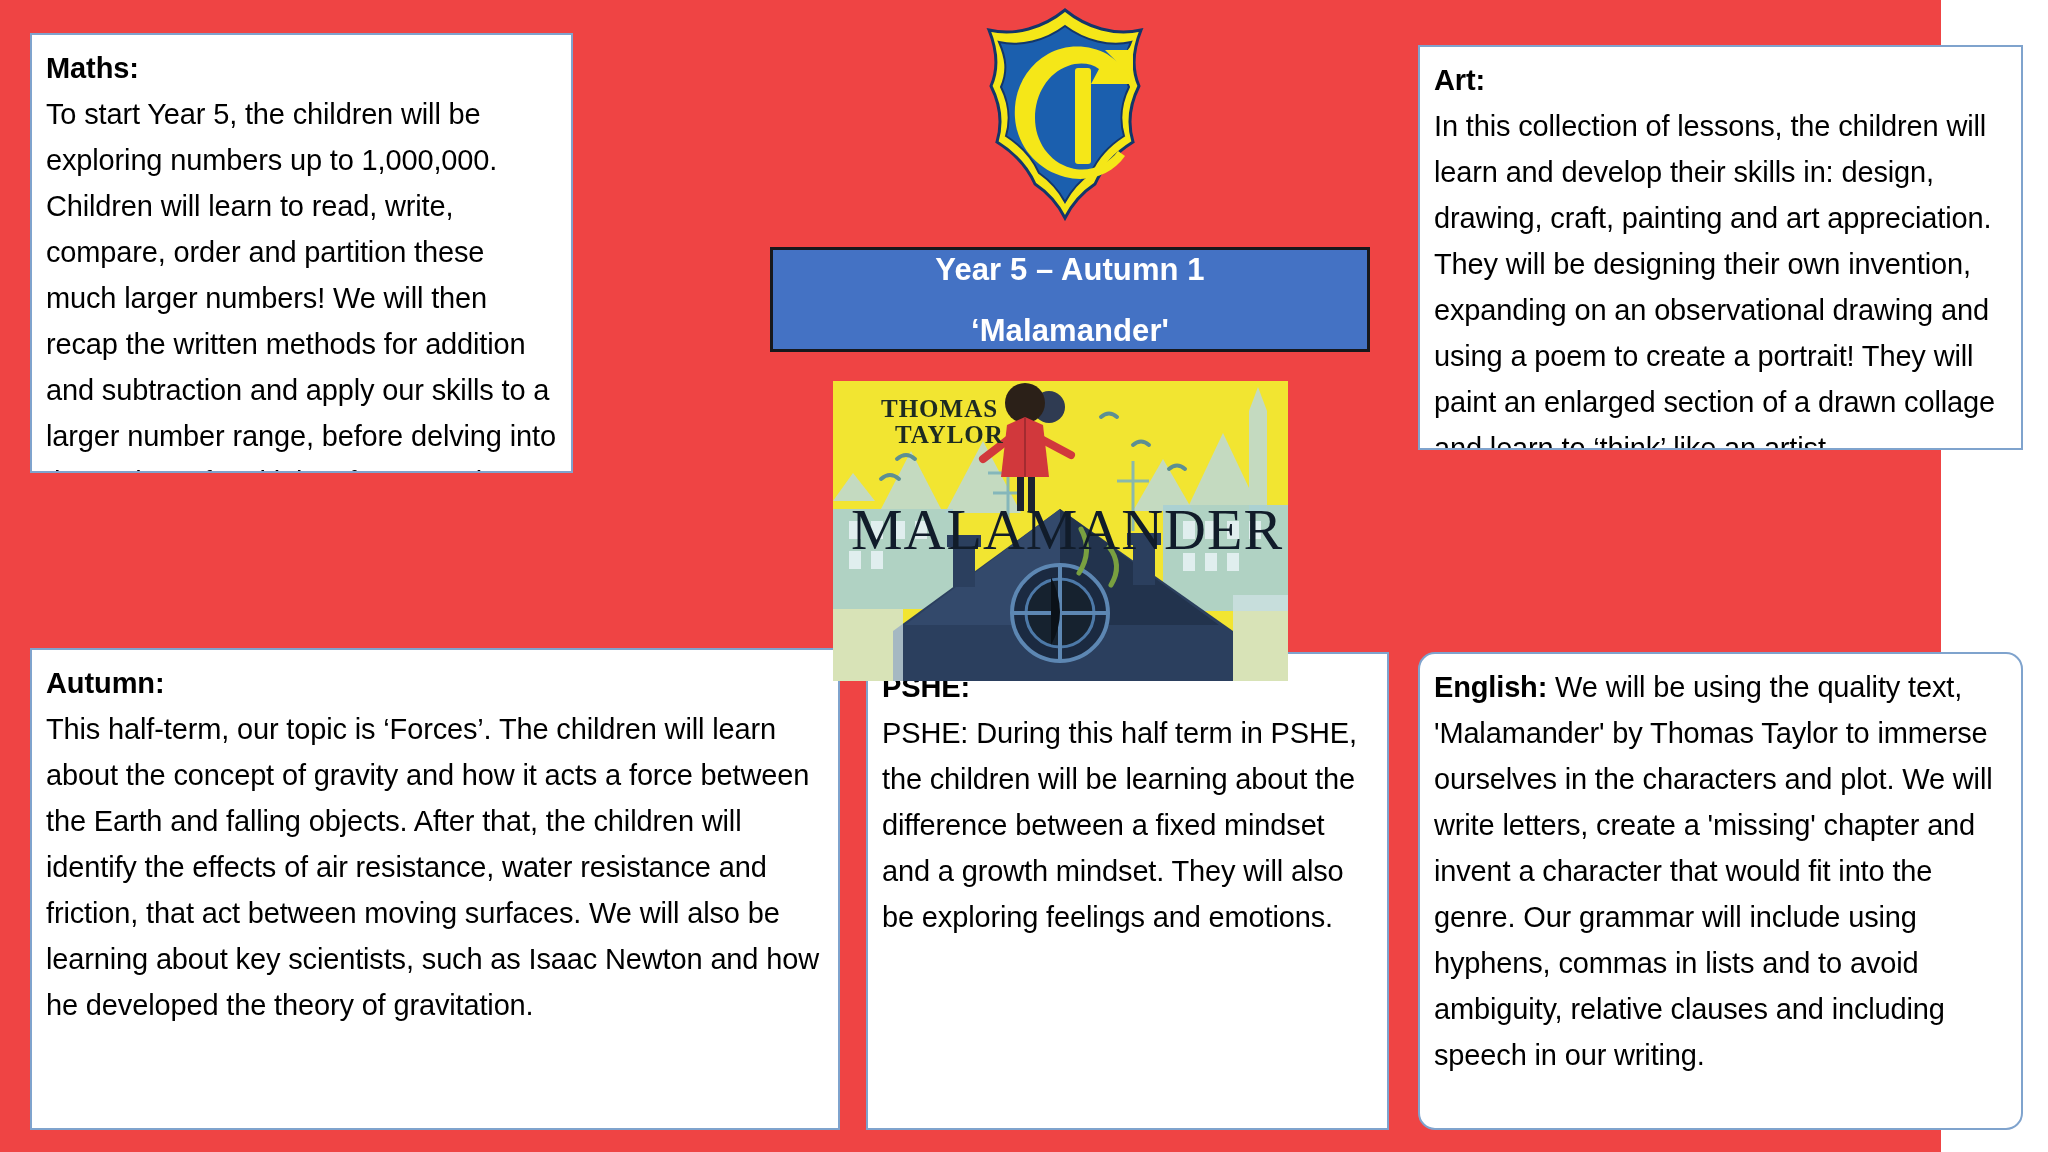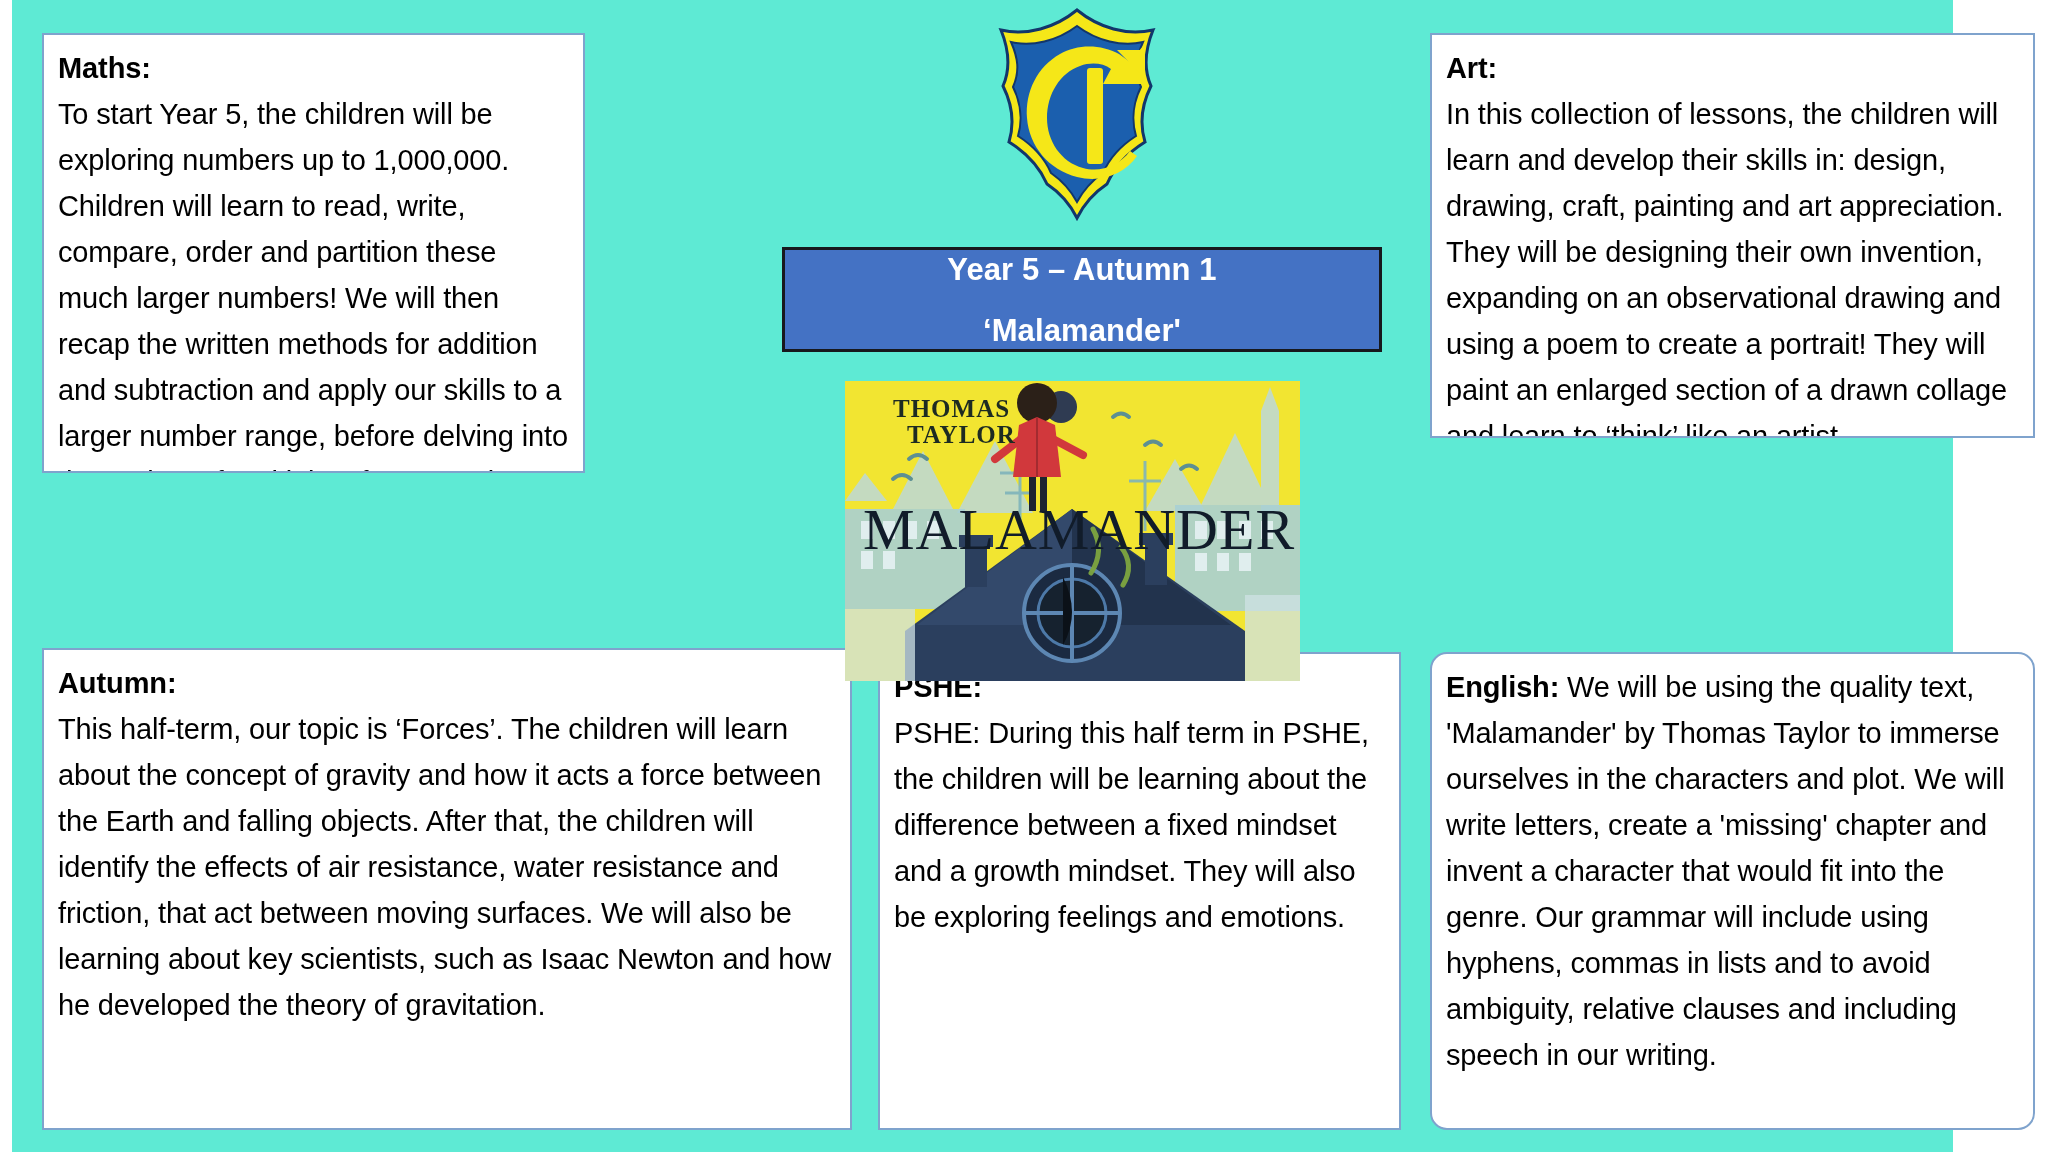--- a/index.html
+++ b/index.html
@@ -13,22 +13,21 @@
     font-family: "Liberation Sans", sans-serif;
     color: #000000;
     overflow: hidden;
     position: relative;
   }
 
   .page {
     position: relative;
     width: 1941px;
     height: 1152px;
-    background: #5eead4;
-    margin-left: 12px;
+    background: #ef4444;
   }
 
   
   .card {
     position: absolute;
     box-sizing: border-box;
     background: #ffffff;
     border: 2px solid #7fa3cd;
     padding: 10px 14px 8px 14px;
     overflow: hidden;
@@ -47,21 +46,21 @@
   }
   .card-body.inline-head {
     white-space: pre-wrap;
   }
   .inline-heading {
     font-weight: bold;
   }
 
   
   #maths-card   { left: 30px;   top: 33px;  width: 543px;  height: 440px; }
-  #art-card     { left: 1418px; top: 33px;  width: 605px;  height: 405px; }
+  #art-card     { left: 1418px; top: 45px;  width: 605px;  height: 405px; }
   #science-card { left: 30px;   top: 648px; width: 810px;  height: 482px; }
   #pshe-card    { left: 866px;  top: 652px; width: 523px;  height: 478px; }
   #english-card { left: 1418px; top: 652px; width: 605px;  height: 478px; border-radius: 17px; }
 
   
   #crest {
     position: absolute;
     left: 955px;
     top: 6px;
     width: 220px;

